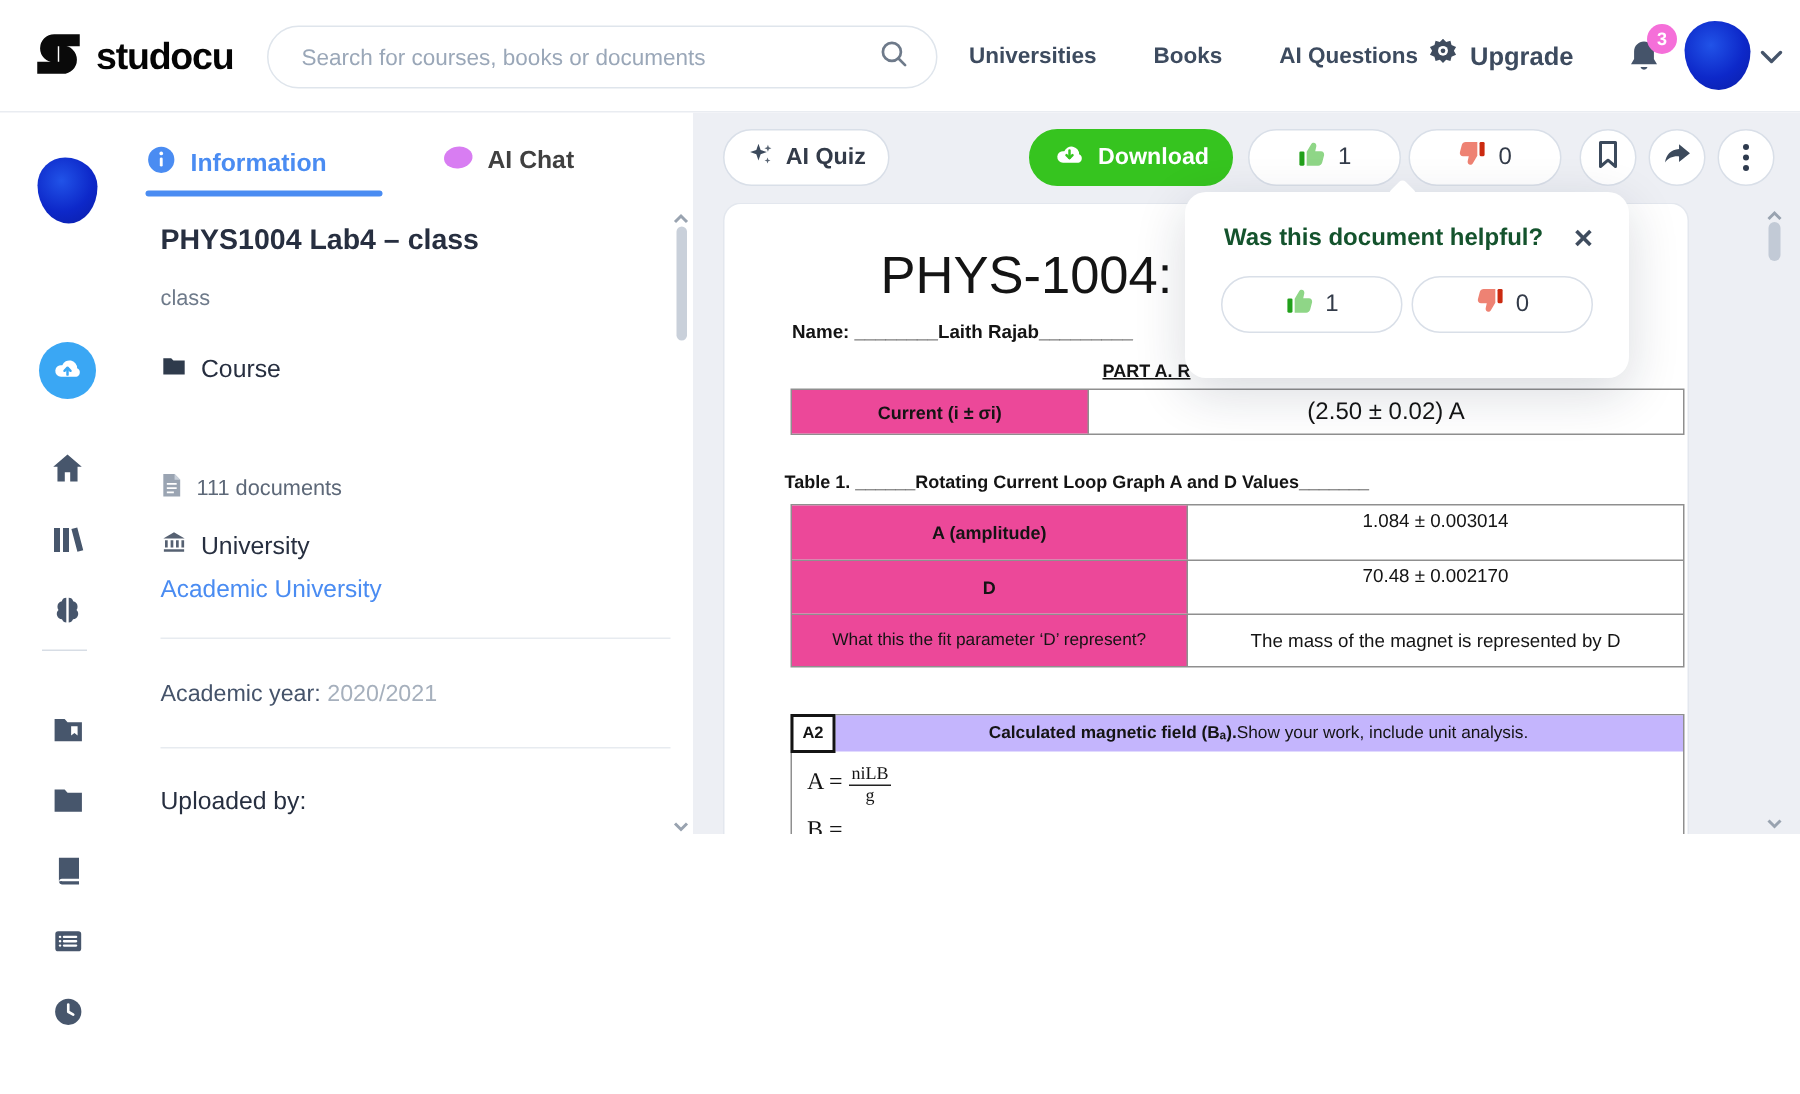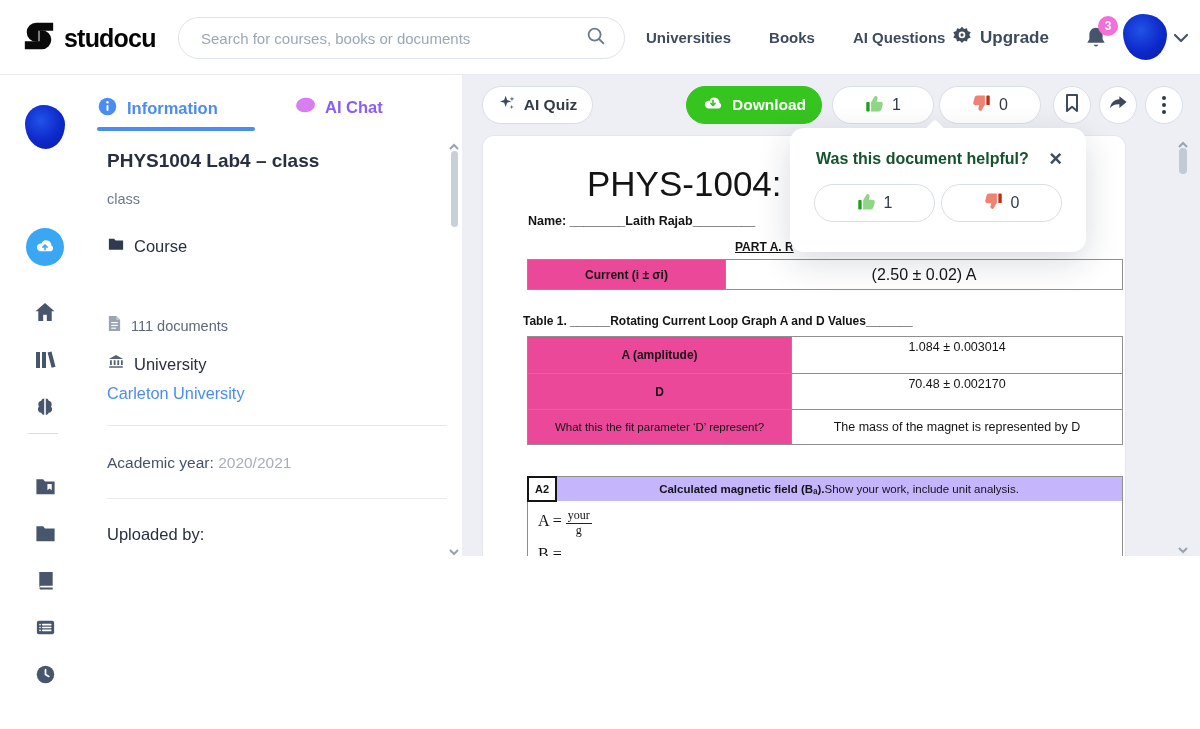--- a/index.html
+++ b/index.html
@@ -224,21 +224,21 @@
   <div class="tab" style="left:7px; top:21px; color:#4a8cf2;">
     <span><svg width="21" height="21" viewBox="0 0 24 24">
           <circle cx="12" cy="12" r="10" fill="#4a8cf2"></circle>
           <rect x="10.9" y="10.2" width="2.2" height="7" rx="1.1" fill="#fff"></rect>
           <circle cx="12" cy="7.2" r="1.4" fill="#fff"></circle>
         </svg></span>
     <span>Information</span>
   </div>
   <div class="tab-underline"></div>
 
-  <div class="tab" style="left:205px; top:21px; color:#8b5cf6;">
+  <div class="tab" style="left:205px; top:21px; color:#404040;">
     <span><svg width="21" height="18" viewBox="0 0 22 18">
           <ellipse cx="11" cy="9" rx="10" ry="7.6" fill="#d87df2" transform="rotate(-8 11 9)"></ellipse>
         </svg></span>
     <span>AI Chat</span>
   </div>
 
   <div class="panel-title">PHYS1004 Lab4 – class</div>
   <div class="panel-sub">class</div>
 
   <div class="meta-row" style="top:160px;">
@@ -260,21 +260,21 @@
         </svg></span>
     <span class="small-grey">111 documents</span>
   </div>
 
   <div class="meta-row" style="top:278px;">
     <span><svg width="18" height="18" viewBox="0 0 24 24" fill="#566172">
           <path d="M12 2.5L2.5 8h19z M4 9.5h2.4V16H4z M9 9.5h2.4V16H9z M13.8 9.5h2.4V16h-2.4z M18.6 9.5H21V16h-2.4z M3 17.5h18v2.3H3z"></path>
         </svg></span>
     <span class="meta-label">University</span>
   </div>
-  <div class="blue-link" style="top:306px;">Carleton University</div>
+  <div class="blue-link" style="top:306px;">Academic University</div>
 
   <div class="divider" style="top:350px;"></div>
 
   <div class="acad"><span>Academic year: </span><span class="val">2020/2021</span></div>
 
   <div class="divider" style="top:423px;"></div>
 
   <div class="uploaded">Uploaded by:</div>
 
   <span class="abs" style="left:358px; top:62px;"><svg width="12" height="8" viewBox="0 0 12 8">
@@ -377,21 +377,21 @@
       <div class="trow" style="height:24px; background:#c4b5fd;">
         <div class="tag-box">A2</div>
         <div class="tcell-val" style="align-items:center; font-size:11.5px;">
           <span style="font-weight:700;">Calculated magnetic field (Bₐ).</span>
             <span> Show your work, include unit analysis.</span>
         </div>
       </div>
       <div style="position:relative; height:96px;">
         <div class="serif abs" style="left:10px; top:8px; font-size:16px; color:#141414;">
           <span>A =</span>
-          <span class="frac"><span class="num">your</span><span class="den">g</span></span>
+          <span class="frac"><span class="num">niLB</span><span class="den">g</span></span>
         </div>
         <div class="serif abs" style="left:10px; top:44px; font-size:16px; color:#141414;">
           <span>B =</span>
           
         </div>
       </div>
     </div>
   </div>
 
   <span class="abs" style="left:715px; top:60px;"><svg width="12" height="8" viewBox="0 0 12 8">

